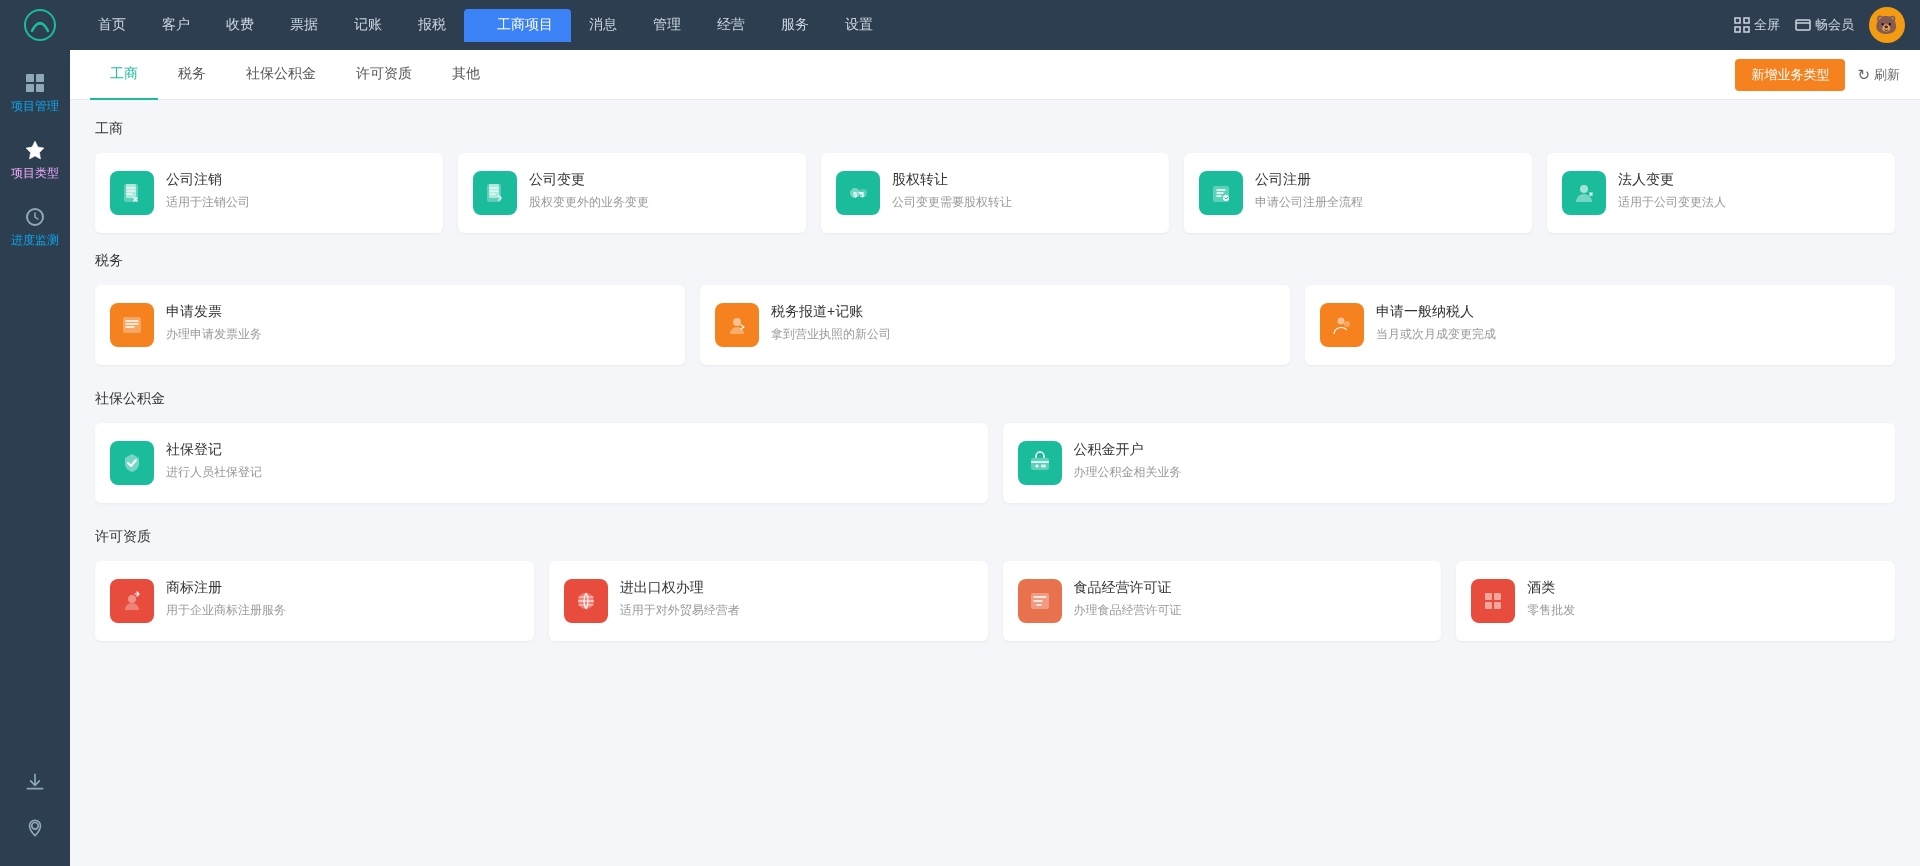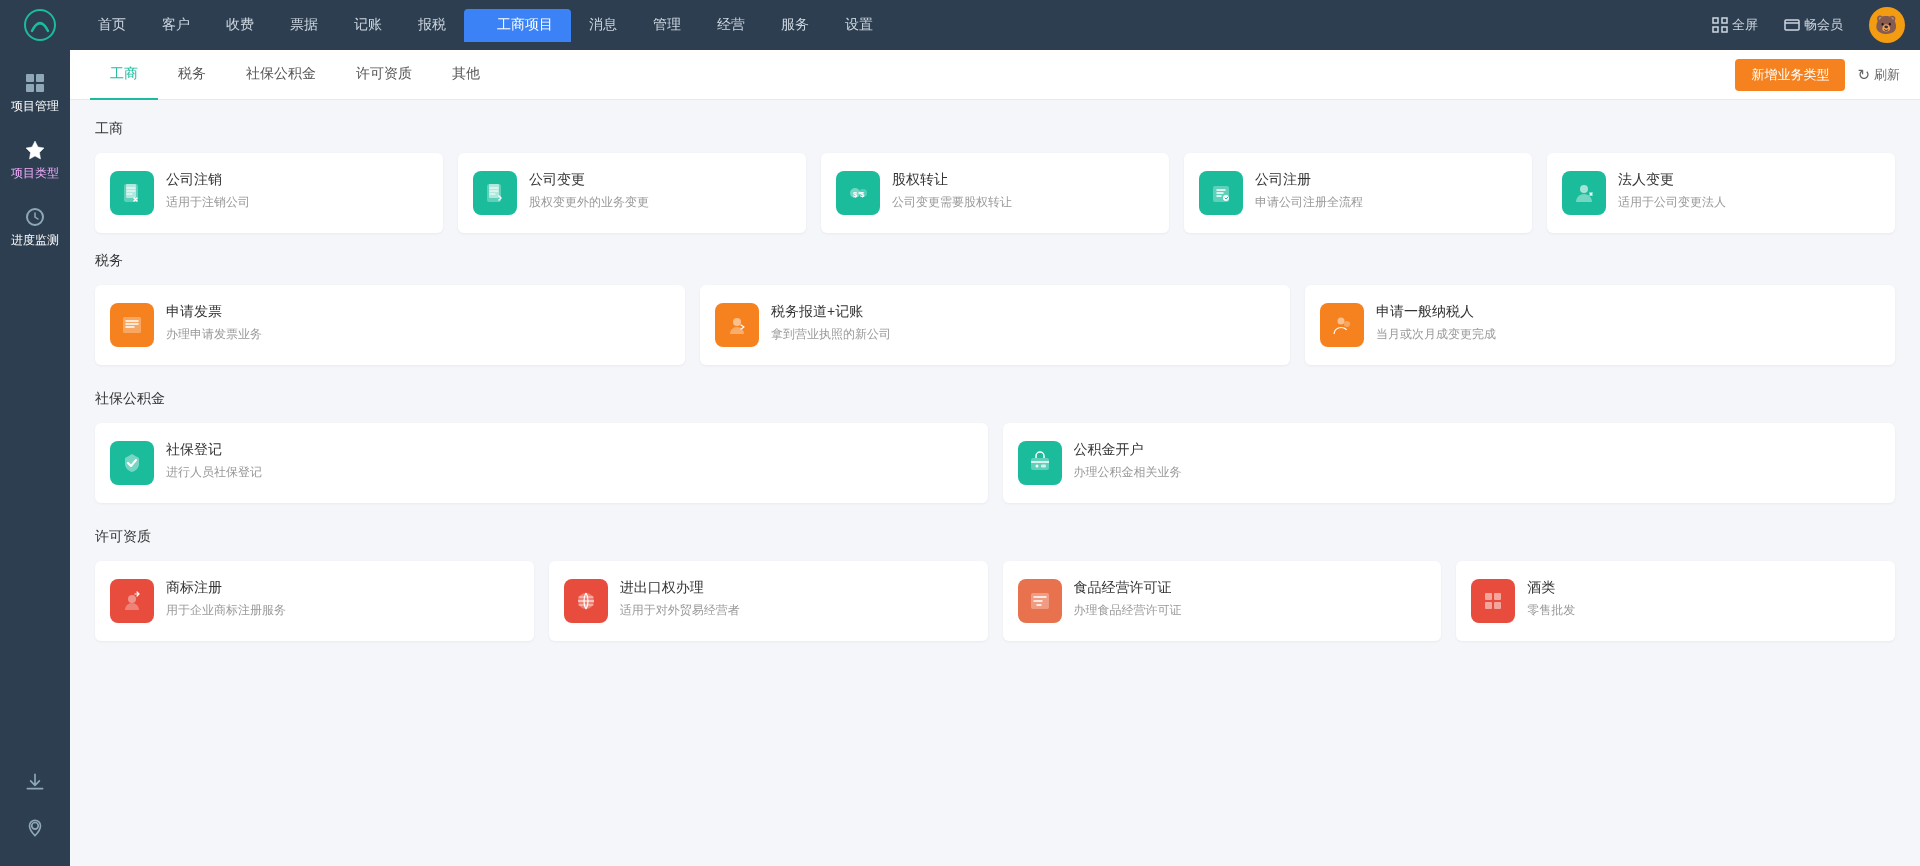--- a/index.html
+++ b/index.html
@@ -38,21 +38,21 @@
     }
     .nav-item.active {
       background: #3b82f6;
       color: #fff;
       border-radius: 4px 4px 0 0;
       padding-left: 33px;
     }
     .nav-right {
       display: flex;
       align-items: center;
-      gap: 26px;
+      gap: 15px;
       padding-right: 15px;
       font-size: 13px;
       color: #cdd6e0;
     }
     .nav-right .fullscreen, .nav-right .member {
       display: flex;
       align-items: center;
       gap: 4px;
       cursor: pointer;
     }
@@ -75,21 +75,21 @@
       align-items: center;
       padding-top: 10px;
       z-index: 99;
     }
     .sidebar-item {
       width: 100%;
       display: flex;
       flex-direction: column;
       align-items: center;
       padding: 12px 0;
-      color: #ffffff;
+      color: #0ea5e9;
       cursor: pointer;
       font-size: 12px;
       gap: 4px;
     }
     .sidebar-item.active { color: #f0abfc; }
     .sidebar-item svg { width: 22px; height: 22px; }
     .sidebar-bottom {
       margin-top: auto;
       display: flex;
       flex-direction: column;

